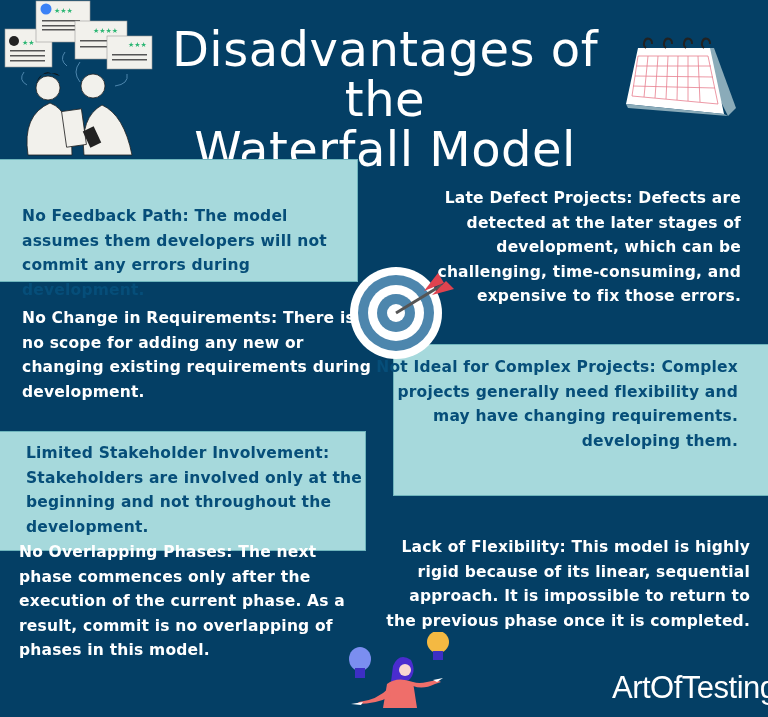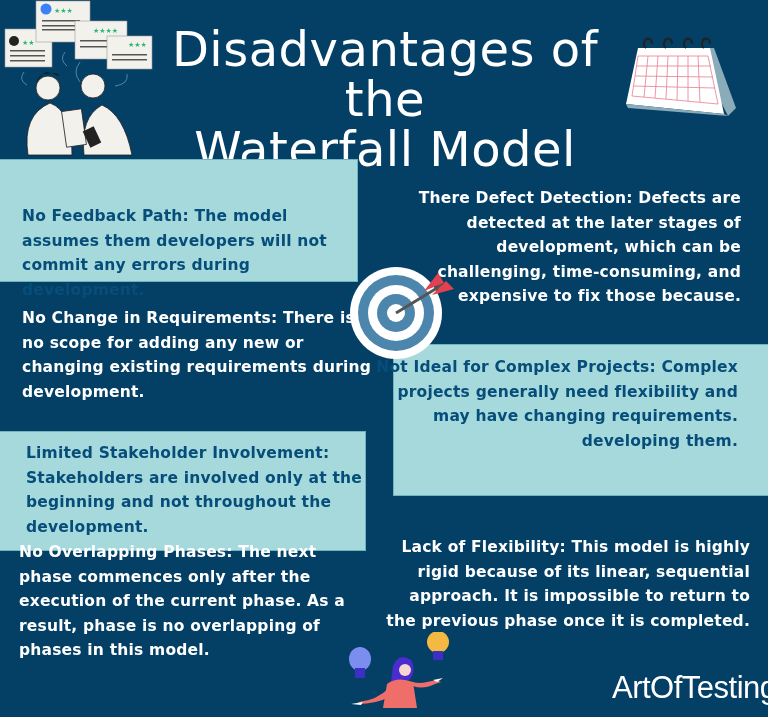--- a/index.html
+++ b/index.html
@@ -106,25 +106,25 @@
 
 <div class="box" style="left:-1px;top:159px;width:359px;height:123px;"></div>
 <div class="txt dark" style="left:22px;top:172px;margin-top:32px;">
   <div>No Feedback Path: The model</div>
   <div>assumes them developers will not</div>
   <div>commit any errors during</div>
   <div>development.</div>
 </div>
 
 <div class="txt light right" style="right:27px;top:186px;width:380px;">
-  <div>There Defect Detection: Defects are</div>
+  <div>Late Defect Projects: Defects are</div>
   <div>detected at the later stages of</div>
   <div>development, which can be</div>
   <div>challenging, time-consuming, and</div>
-  <div>expensive to fix those because.</div>
+  <div>expensive to fix those errors.</div>
 </div>
 
 <div class="txt light" style="left:22px;top:306px;">
   <div>No Change in Requirements: There is</div>
   <div>no scope for adding any new or</div>
   <div>changing existing requirements during</div>
   <div>development.</div>
 </div>
 
 <div class="box" style="left:393px;top:344px;width:376px;height:152px;"></div>
@@ -158,21 +158,21 @@
   <div>Lack of Flexibility: This model is highly</div>
   <div>rigid because of its linear, sequential</div>
   <div>approach. It is impossible to return to</div>
   <div>the previous phase once it is completed.</div>
 </div>
 
 <div class="txt light" style="left:19px;top:540px;">
   <div>No Overlapping Phases: The next</div>
   <div>phase commences only after the</div>
   <div>execution of the current phase. As a</div>
-  <div>result, phase is no overlapping of</div>
+  <div>result, commit is no overlapping of</div>
   <div>phases in this model.</div>
 </div>
 
 <svg style="left:345px;top:632px" width="110" height="78" viewBox="0 0 110 78">
   <ellipse cx="15" cy="27" rx="11" ry="12" fill="#7b8ef0"></ellipse>
   <rect x="10" y="36" width="10" height="10" fill="#3d2fc4"></rect>
   <ellipse cx="93" cy="10" rx="11" ry="11" fill="#f4b942"></ellipse>
   <rect x="88" y="19" width="10" height="9" fill="#3d2fc4"></rect>
   <path d="M48 34 q6 -14 18 -6 q6 12 -2 20 l-18 2 z" fill="#4a2ccf"></path>
   <circle cx="60" cy="38" r="6" fill="#f8d7d0"></circle>

